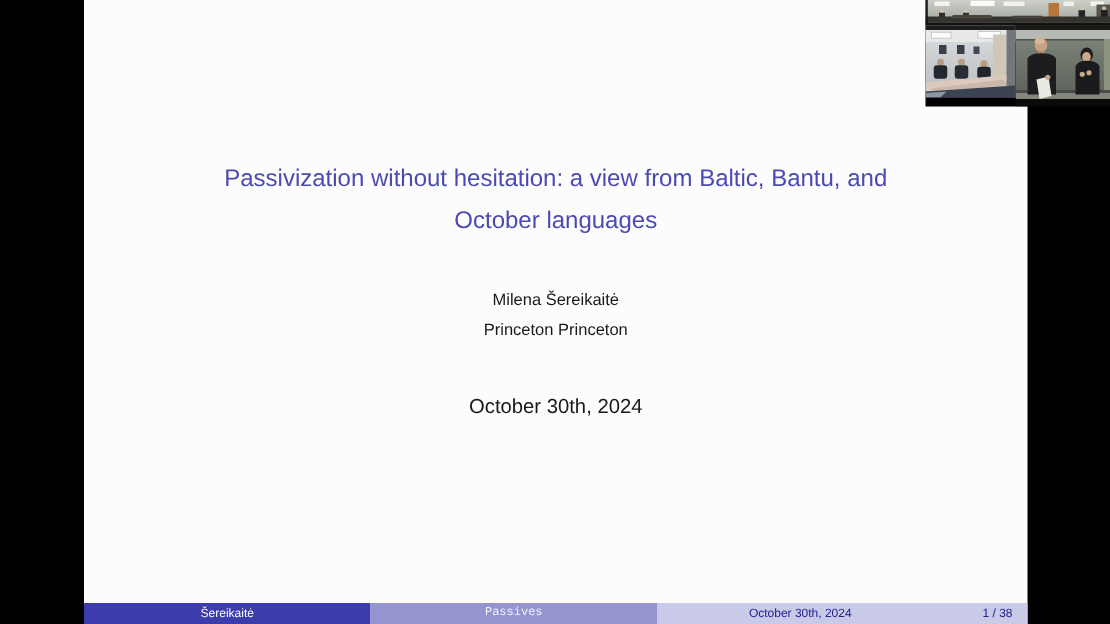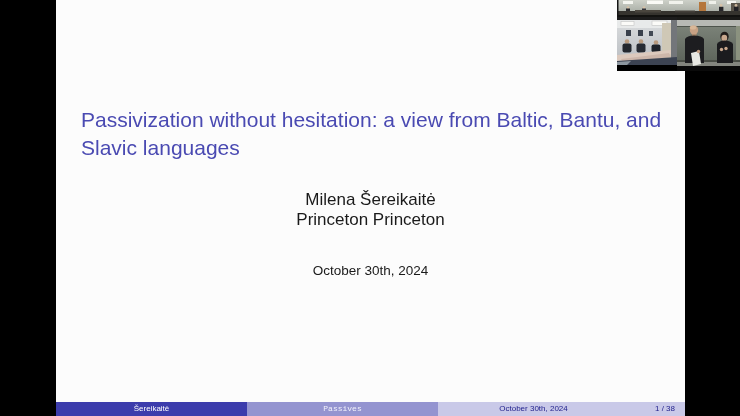--- a/index.html
+++ b/index.html
@@ -14,32 +14,32 @@
   
   .slide {
     position: absolute;
     left: 56px; top: 0;
     width: 629px; height: 416px;
     background: #fcfcfc;
   }
   .slide-title {
     position: absolute;
     top: 106px; left: 0; width: 100%;
+    text-align: center;
     color: #4a4ab2;
-    font-size: 21px;
+    font-size: 16px;
     line-height: 28px;
     font-weight: 400;
-    padding-left: 25px;
   }
   .author-block {
     position: absolute;
     top: 190px; left: 0; width: 100%;
     text-align: center;
     color: #1a1a1a;
-    font-size: 17px;
+    font-size: 11px;
     line-height: 20px;
   }
   .slide-date {
     position: absolute;
     top: 263px; left: 0; width: 100%;
     text-align: center;
     color: #1a1a1a;
     font-size: 13.5px;
   }
 
@@ -82,21 +82,21 @@
   .cam-left  { left: 0; top: 17px; }
   .cam-right { left: 60px; top: 17px; }
 </style>
 </head>
 <body>
 
 <div class="slide">
 
   <div class="slide-title">
     <div>Passivization without hesitation: a view from Baltic, Bantu, and</div>
-    <div>Slavic languages</div>
+    <div>October languages</div>
   </div>
 
   <div class="author-block">
     <div>Milena Šereikaitė</div>
     <div>Princeton Princeton</div>
   </div>
 
   <div class="slide-date">October 30th, 2024</div>
 
   <div class="footline">

